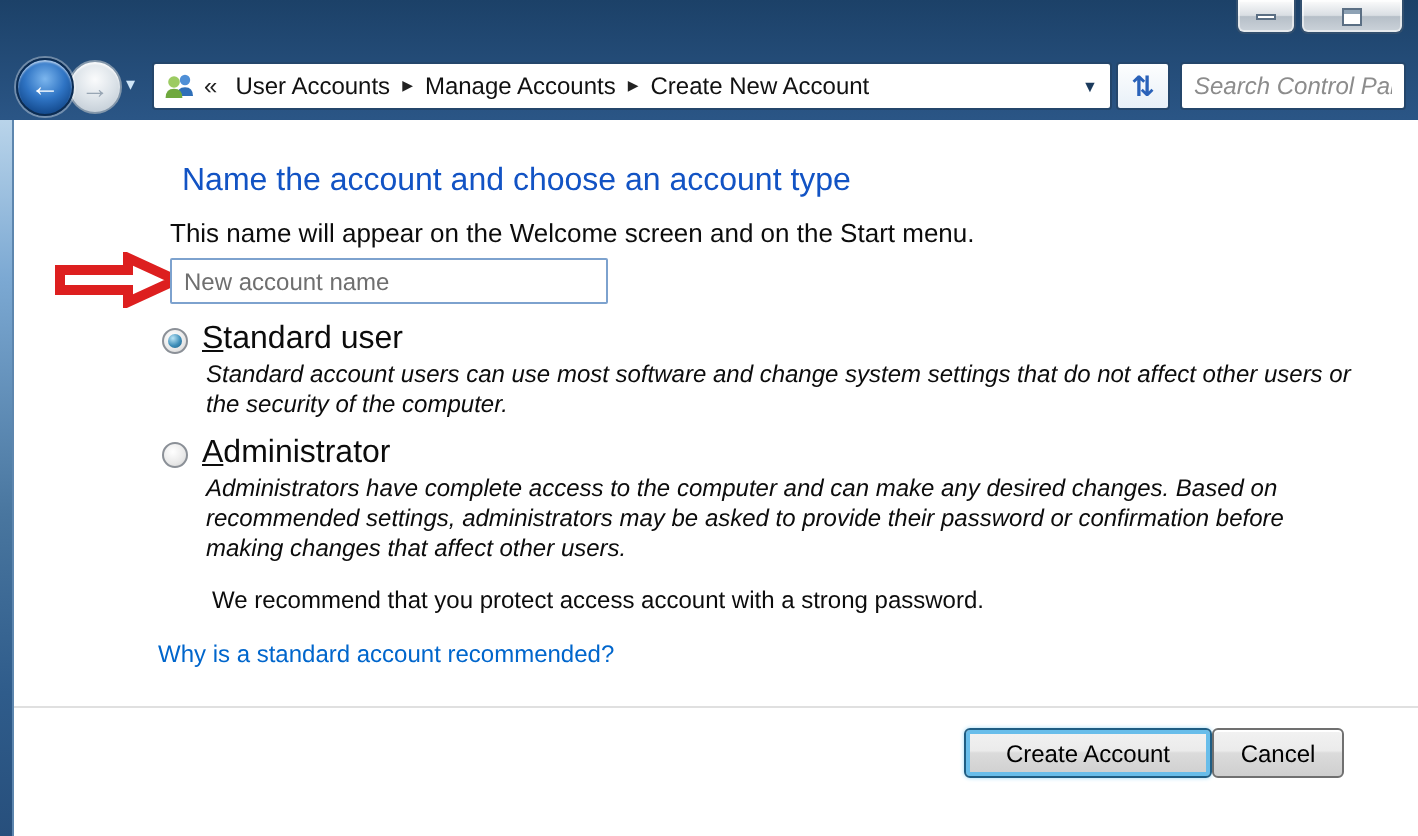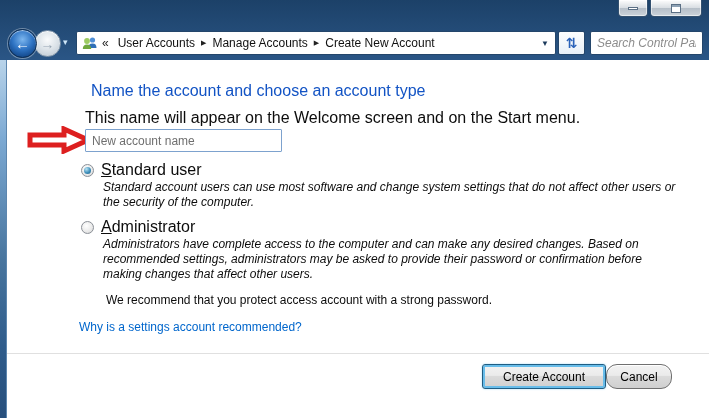--- a/index.html
+++ b/index.html
@@ -76,23 +76,23 @@
     background:#fff; border-left:1px solid #5d86ae;
   }
   .side-border{
     position:absolute; left:0; top:60px; width:6px; height:358px;
     background:linear-gradient(180deg,#b9d4ea 0%,#7ca9d3 22%,#49769f 55%,#2f5c8b 80%,#274f7c 100%);
   }
   .page-title{
     position:absolute; left:84px; top:22px;
     font-size:16px; color:#1253c4;
   }
-  .subheading{ position:absolute; left:78px; top:49px; font-size:16px; color:#0c0c0c; }
+  .subheading{ position:absolute; left:78px; top:49px; font-size:13px; color:#0c0c0c; }
   .name-input{
-    position:absolute; left:78px; top:69px; width:197px; height:23px;
+    position:absolute; left:78px; top:69px; width:219px; height:23px;
     border:1px solid #7da2ce; border-radius:1px; padding:0 6px;
     font-family:"Liberation Sans","DejaVu Sans",sans-serif; font-size:12px; color:#222; outline:none;
   }
   .name-input::placeholder{ color:#6f6f6f; }
   .arrow-annotation{ position:absolute; left:19px; top:66px; }
   .radio-row{ position:absolute; left:74px; display:flex; align-items:center; cursor:pointer; }
   .radio{
     width:13px; height:13px; border-radius:50%;
     border:1px solid #8b9097;
     background:radial-gradient(circle at 40% 35%,#ffffff 0%,#e9e9e9 60%,#cfcfcf 100%);
@@ -112,21 +112,21 @@
     position:absolute; top:304px; height:25px;
     background:linear-gradient(180deg,#f2f2f2 0%,#ebebeb 45%,#dbdbdb 50%,#cfcfcf 100%);
     border:1px solid #707070; border-radius:3px;
     font-family:"Liberation Sans","DejaVu Sans",sans-serif; font-size:12px; color:#000;
     display:flex; align-items:center; justify-content:center; cursor:pointer;
   }
   .btn-create{
     left:475px; width:124px; border-color:#1f5d83;
     box-shadow:0 0 0 2px #68bdea inset, 0 0 2px #9fd9f5;
   }
-  .btn-cancel{ left:599px; width:66px; box-shadow:inset 0 1px 0 #fff;border-radius:11px; }
+  .btn-cancel{ left:599px; width:66px; box-shadow:inset 0 1px 0 #fff; }
 </style>
 </head>
 <body>
 
 <div class="window">
 
   <div class="caption-btn btn-min">
     <span class="glyph-min"></span>
   </div>
   <div class="caption-btn btn-max">
@@ -198,20 +198,20 @@
       <span class="radio-label"><span class="u">A</span><span>dministrator</span></span>
     </div>
     <div class="desc" style="top:177px;">
       <div>Administrators have complete access to the computer and can make any desired changes. Based on</div>
       <div>recommended settings, administrators may be asked to provide their password or confirmation before</div>
       <div>making changes that affect other users.</div>
     </div>
 
     <div class="note">We recommend that you protect access account with a strong password.</div>
 
-    <div class="help-link">Why is a settings account recommended?</div>
+    <div class="help-link">Why is a standard account recommended?</div>
 
     <div class="footer-sep"></div>
     <div class="btn btn-create">Create Account</div>
     <div class="btn btn-cancel">Cancel</div>
   </div>
 
 </div>
 
 </body></html>

